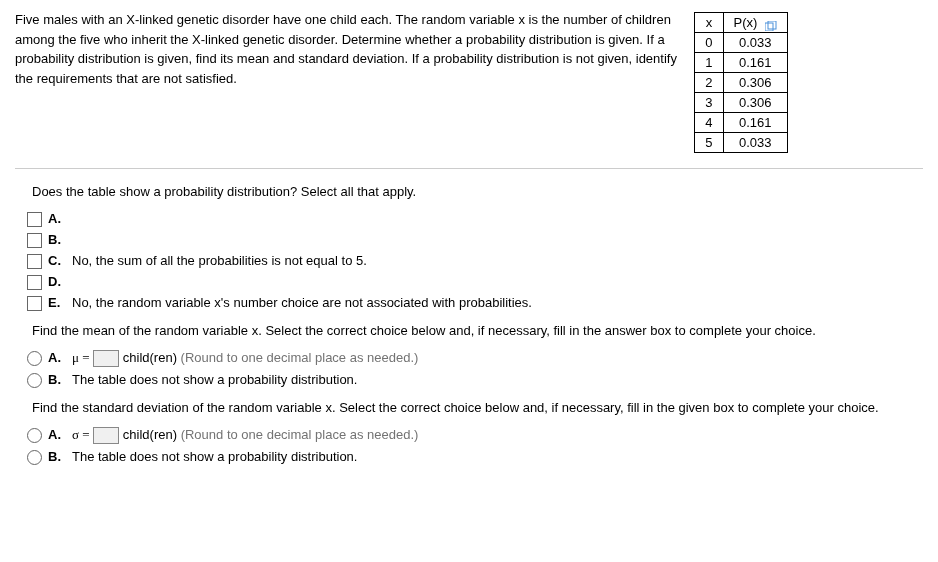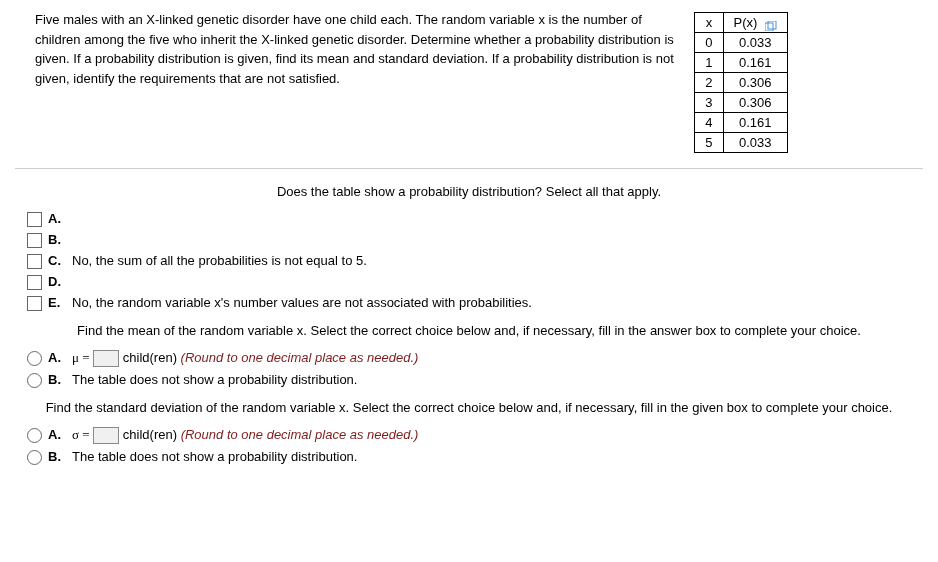--- a/index.html
+++ b/index.html
@@ -12,21 +12,20 @@
       box-sizing: border-box;
     }
     .top-section {
       display: flex;
       align-items: flex-start;
       gap: 15px;
     }
     .question-text {
       flex: 1;
       line-height: 1.5;
-      margin-left: 20px;
     }
     .data-table {
       border-collapse: collapse;
       margin-top: 2px;
     }
     .data-table td, .data-table th {
       border: 1px solid #000;
       padding: 2px 10px;
       text-align: center;
       font-weight: normal;
@@ -41,21 +40,20 @@
       vertical-align: middle;
       margin-left: 4px;
     }
     hr {
       border: none;
       border-top: 1px solid #ccc;
       margin: 15px 0;
     }
     .sub-question {
       margin: 12px 17px;
-      text-align: center;
     }
     .options {
       margin-left: 12px;
       margin-top: 10px;
     }
     .option-row {
       display: flex;
       align-items: flex-start;
       margin: 5px 0;
       gap: 6px;
@@ -83,22 +81,21 @@
     }
     .input-box {
       display: inline-block;
       width: 24px;
       height: 15px;
       border: 1px solid #888;
       background: #f0f0f0;
       vertical-align: middle;
     }
     .hint {
-      color: #7f1d1d;
-      font-style: italic;
+      color: #737373;
     }
     .greek {
       font-family: 'Times New Roman', serif;
     }
   </style>
 </head>
 <body>
 
 <div class="top-section">
   <div class="question-text">Five males with an X-linked genetic disorder have one child each. The random variable x is the number of children among the five who inherit the X-linked genetic disorder. Determine whether a probability distribution is given. If a probability distribution is given, find its mean and standard deviation. If a probability distribution is not given, identify the requirements that are not satisfied.</div>
@@ -162,21 +159,21 @@
     <span class="opt-letter">C.</span>
     <span>No, the sum of all the probabilities is not equal to 5.</span>
   </div>
   <div class="option-row">
     <div class="checkbox"></div>
     <span class="opt-letter">D.</span>
   </div>
   <div class="option-row">
     <div class="checkbox"></div>
     <span class="opt-letter">E.</span>
-    <span>No, the random variable x's number values are not associated with probabilities.</span>
+    <span>No, the random variable x's number choice are not associated with probabilities.</span>
   </div>
 </div>
 
 <div class="sub-question">Find the mean of the random variable x. Select the correct choice below and, if necessary, fill in the answer box to complete your choice.</div>
 <div class="options">
   <div class="option-row">
     <div class="radio"></div>
     <span class="opt-letter">A.</span>
     <span>
       <span class="greek">μ =</span>

